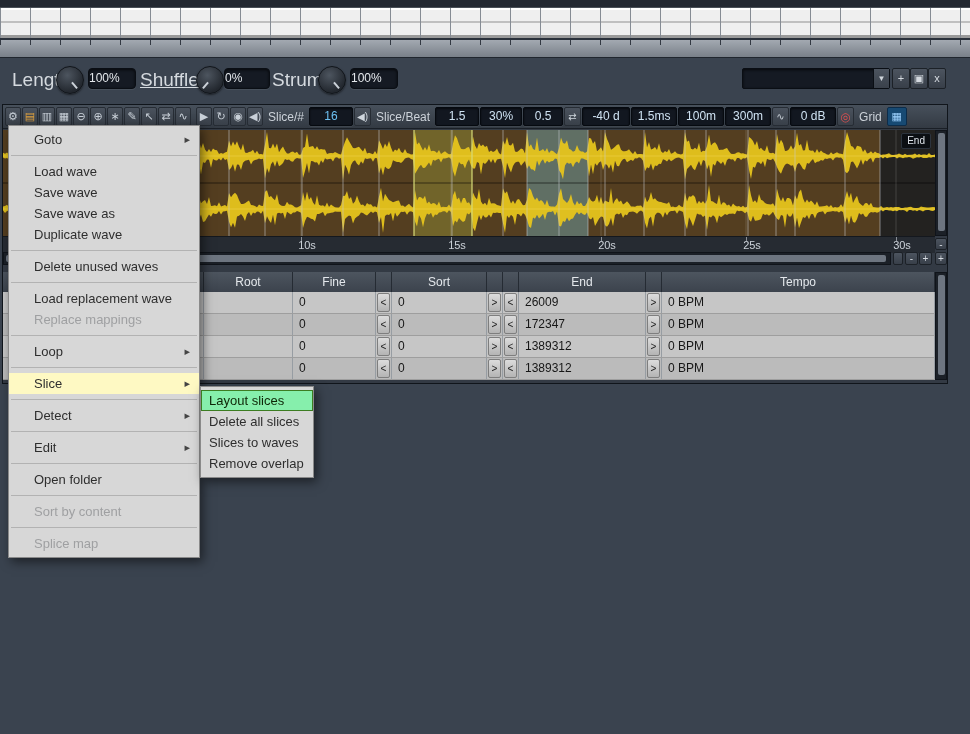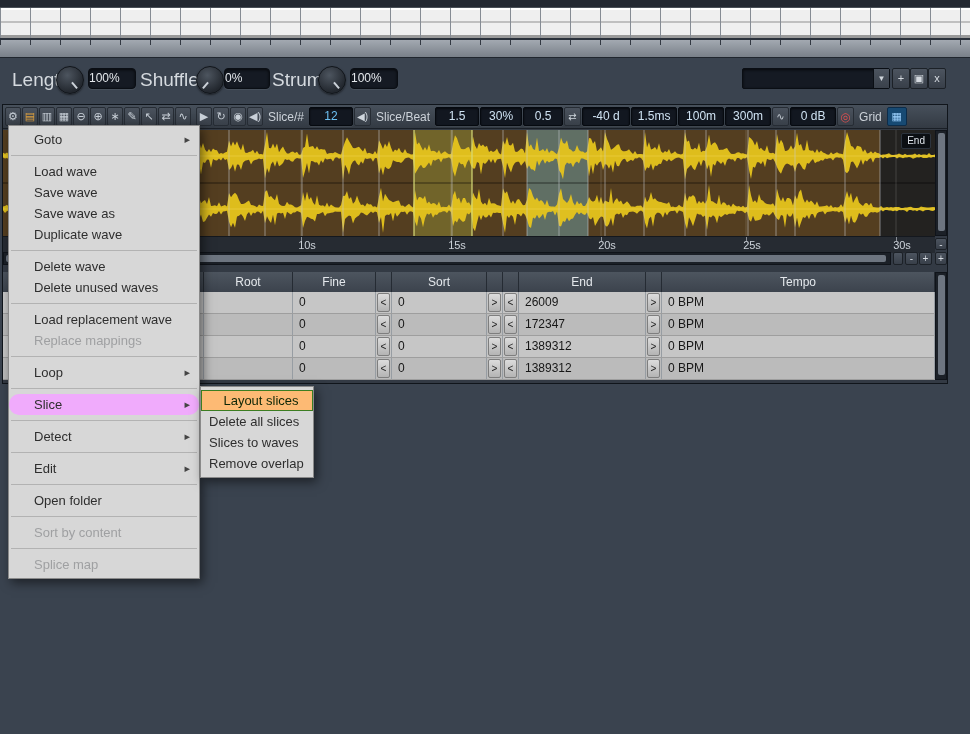--- a/index.html
+++ b/index.html
@@ -88,41 +88,41 @@
   .trow.alt{background:#bbbbbb;}
   .tcell{border-right:1px solid #979da3;color:#161616;font-size:12px;line-height:21px;padding-left:6px;
     overflow:hidden;white-space:nowrap;box-sizing:border-box;}
   .tcell.btncell{padding:1px;}
   .spin-btn{width:100%;height:100%;box-sizing:border-box;background:linear-gradient(#dcdcdc,#b4b4b4);
     border:1px solid #7e7e7e;color:#222;font-size:10px;display:flex;align-items:center;justify-content:center;border-radius:2px;}
   
   #context-menu{position:absolute;left:8px;top:125px;width:192px;background:#d7d7d7;
     border:1px solid #8a8a8a;box-shadow:3px 4px 10px rgba(0,0,0,.5);padding:3px 0;z-index:10;box-sizing:border-box;}
   .menu-item{position:relative;height:21px;line-height:21px;padding-left:25px;font-size:13px;color:#2e2e2e;white-space:nowrap;}
-  .menu-item.hover{background:#f0abfc;border-radius:10px;}
+  .menu-item.hover{background:#fef9c3;}
   .menu-item.disabled{color:#9fa0a2;}
   .menu-item .sub-arrow{position:absolute;right:9px;top:0;font-size:11px;color:#444;}
   .menu-sep{height:1px;background:#b2b2b2;margin:5px 2px;}
   #slice-submenu{position:absolute;left:200px;top:386px;width:114px;background:#d7d7d7;
     border:1px solid #8a8a8a;box-shadow:3px 4px 10px rgba(0,0,0,.5);padding:3px 0;z-index:11;box-sizing:border-box;}
   #slice-submenu .menu-item{padding-left:8px;}
-  .menu-item.highlight{background:#fdba74;color:#0e2606;box-shadow:inset 0 0 0 1px #3c7d22;text-align:center;}
+  .menu-item.highlight{background:#86efac;color:#0e2606;box-shadow:inset 0 0 0 1px #3c7d22;}
 </style>
 </head>
 <body>
 
 <div id="seq-topbar"></div>
 <div id="seq-grid"></div>
 <div id="seq-ruler"></div>
 
 <span class="t-label" style="left:12px;top:70px;">Length</span>
 <div class="knob k100" style="left:56px;top:66px;"></div>
 <div class="t-slot" style="left:88px;top:68px;width:46px;">100%</div>
 
-<span class="t-label" style="left:140px;top:70px;">Shuffle</span>
+<span class="t-label" style="left:140px;top:70px;text-decoration:underline;">Shuffle</span>
 <div class="knob k0" style="left:196px;top:66px;"></div>
 <div class="t-slot" style="left:224px;top:68px;width:44px;">0%</div>
 
 <span class="t-label" style="left:272px;top:70px;">Strum</span>
 <div class="knob k100" style="left:318px;top:66px;"></div>
 <div class="t-slot" style="left:350px;top:68px;width:46px;">100%</div>
 
 <div id="preset-combo">
   <span></span>
   <div class="arrow-btn">▼</div>
@@ -147,21 +147,21 @@
         <div class="tb-icon">⇄</div>
         <div class="tb-icon">∿</div>
       </span>
     <span id="tb-play" style="display:flex;gap:1px;margin-left:4px;">
         <div class="tb-icon">▶</div>
         <div class="tb-icon">↻</div>
         <div class="tb-icon">◉</div>
         <div class="tb-icon">◀)</div>
       </span>
     <span class="tb-label">Slice/#</span>
-    <div class="tb-box blue w42">12</div>
+    <div class="tb-box blue w42">16</div>
     <div class="tb-btn">
         <span>◀)</span>
       </div>
     <span class="tb-label">Slice/Beat</span>
     <div class="tb-box w42">1.5</div>
     <div class="tb-box w40">30%</div>
     <div class="tb-box w38">0.5</div>
     <div class="tb-btn">
         <span>⇄</span>
       </div>
@@ -359,21 +359,20 @@
 </div>
 
 <div id="context-menu">
     <div class="menu-item"><span>Goto</span><span class="sub-arrow">▸</span></div>
     <div class="menu-sep"></div>
     <div class="menu-item"><span>Load wave</span></div>
     <div class="menu-item"><span>Save wave</span></div>
     <div class="menu-item"><span>Save wave as</span></div>
     <div class="menu-item"><span>Duplicate wave</span></div>
     <div class="menu-sep"></div>
-    <div class="menu-item"><span>Delete wave</span></div>
     <div class="menu-item"><span>Delete unused waves</span></div>
     <div class="menu-sep"></div>
     <div class="menu-item"><span>Load replacement wave</span></div>
     <div class="menu-item disabled"><span>Replace mappings</span></div>
     <div class="menu-sep"></div>
     <div class="menu-item"><span>Loop</span><span class="sub-arrow">▸</span></div>
     <div class="menu-sep"></div>
     <div class="menu-item hover"><span>Slice</span><span class="sub-arrow">▸</span></div>
     <div class="menu-sep"></div>
     <div class="menu-item"><span>Detect</span><span class="sub-arrow">▸</span></div>

